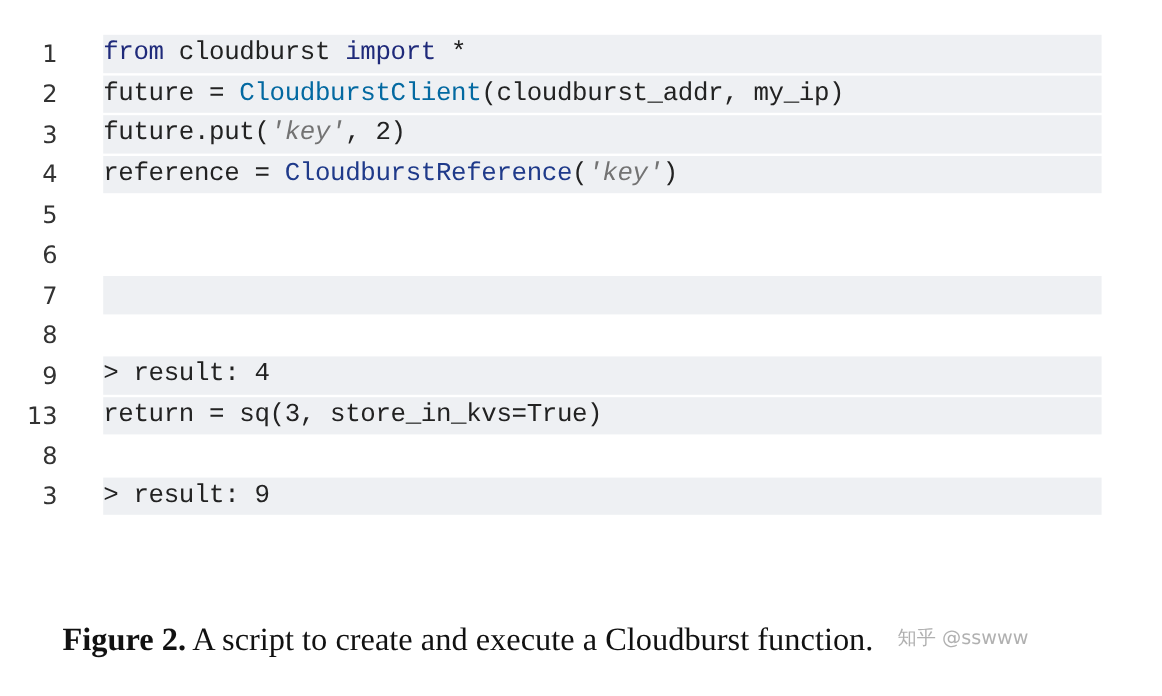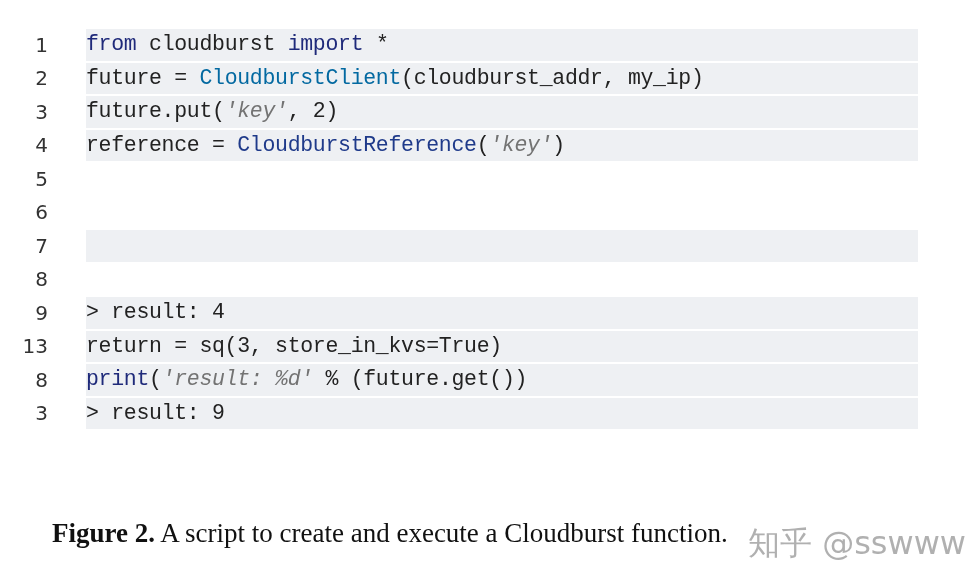--- a/index.html
+++ b/index.html
@@ -27,21 +27,21 @@
   .cls-blue { color: #1f3a8a; }
   .str { color: #737373; font-style: italic; }
   .caption {
     position: absolute; left: 52px; top: 518px;
     font-family: "Liberation Serif", serif; font-size: 27px; color: #111111;
     white-space: nowrap;
   }
   .caption b { font-weight: bold; }
   .watermark {
     position: absolute; left: 748px; top: 522px;
-    font-family: "DejaVu Sans", sans-serif; font-size: 32px; color: rgba(150,150,150,0.75);
+    font-family: "DejaVu Sans", sans-serif; font-size: 16px; color: rgba(150,150,150,0.75);
     white-space: nowrap;
   }
 </style>
 </head>
 <body>
 
 <div class="code" id="code">
     <div class="line">
       <span class="ln">1</span>
       <span class="src"><span class="kw">from</span><span> cloudburst </span><span class="kw">import</span><span> *</span></span>
@@ -74,21 +74,20 @@
     <div class="line">
       <span class="ln">9</span>
       <span class="src"><span>&gt; result: 4</span></span>
     </div>
     <div class="line">
       <span class="ln">13</span>
       <span class="src"><span>return = sq(3, store_in_kvs=True)</span></span>
     </div>
     <div class="line">
       <span class="ln">8</span>
-      <span class="src"><span class="kw">print</span><span>(</span><span class="str">'result: %d'</span><span> % (future.get())</span></span>
     </div>
     <div class="line">
       <span class="ln">3</span>
       <span class="src"><span>&gt; result: 9</span></span>
     </div>
   </div>
 
 <div class="caption">
   <b>Figure 2.</b><span> A script to create and execute a Cloudburst function.</span>
 </div>

